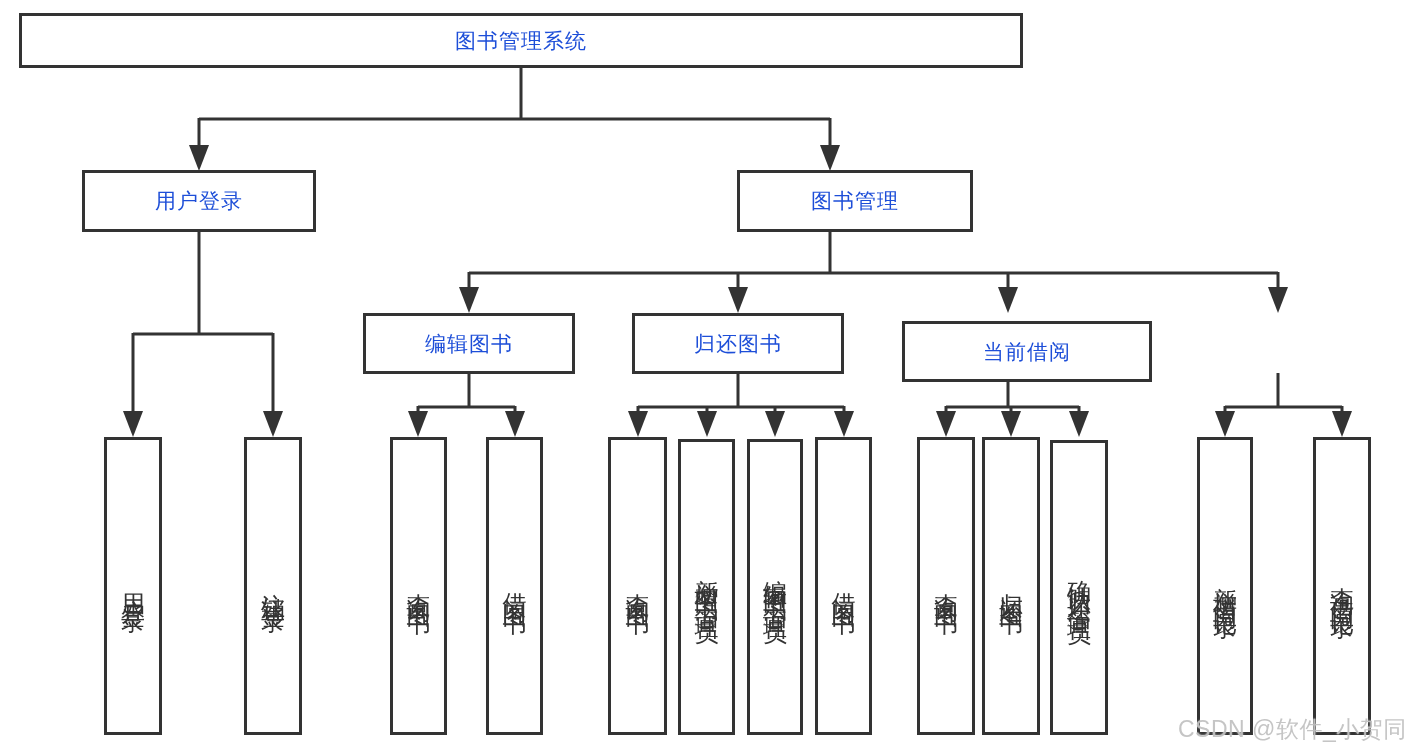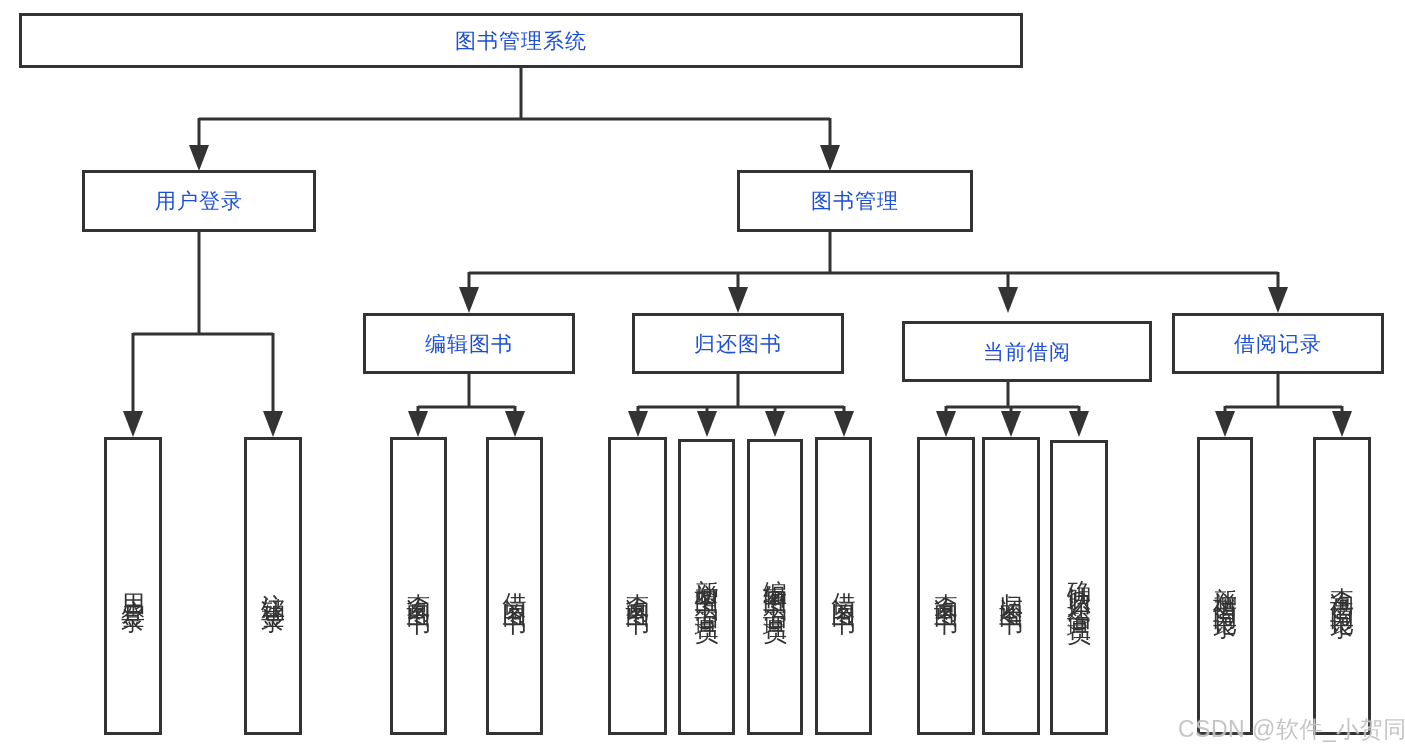--- a/index.html
+++ b/index.html
@@ -75,23 +75,20 @@
 
   <div class="box h" style="left:363px;top:313px;width:212px;height:61px">
     <span>编辑图书</span>
   </div>
   <div class="box h" style="left:632px;top:313px;width:212px;height:61px">
     <span>归还图书</span>
   </div>
   <div class="box h" style="left:902px;top:321px;width:250px;height:61px">
     <span>当前借阅</span>
   </div>
-  <div class="box h" style="left:1172px;top:313px;width:212px;height:61px">
-    <span>借阅记录</span>
-  </div>
 
   <div class="box v" style="left:104px;top:437px;width:58px;height:298px">
     <span>用户登录</span>
   </div>
   <div class="box v" style="left:244px;top:437px;width:58px;height:298px">
     <span>注销登录</span>
   </div>
 
   <div class="box v" style="left:390px;top:437px;width:57px;height:298px">
     <span>查询图书</span>

